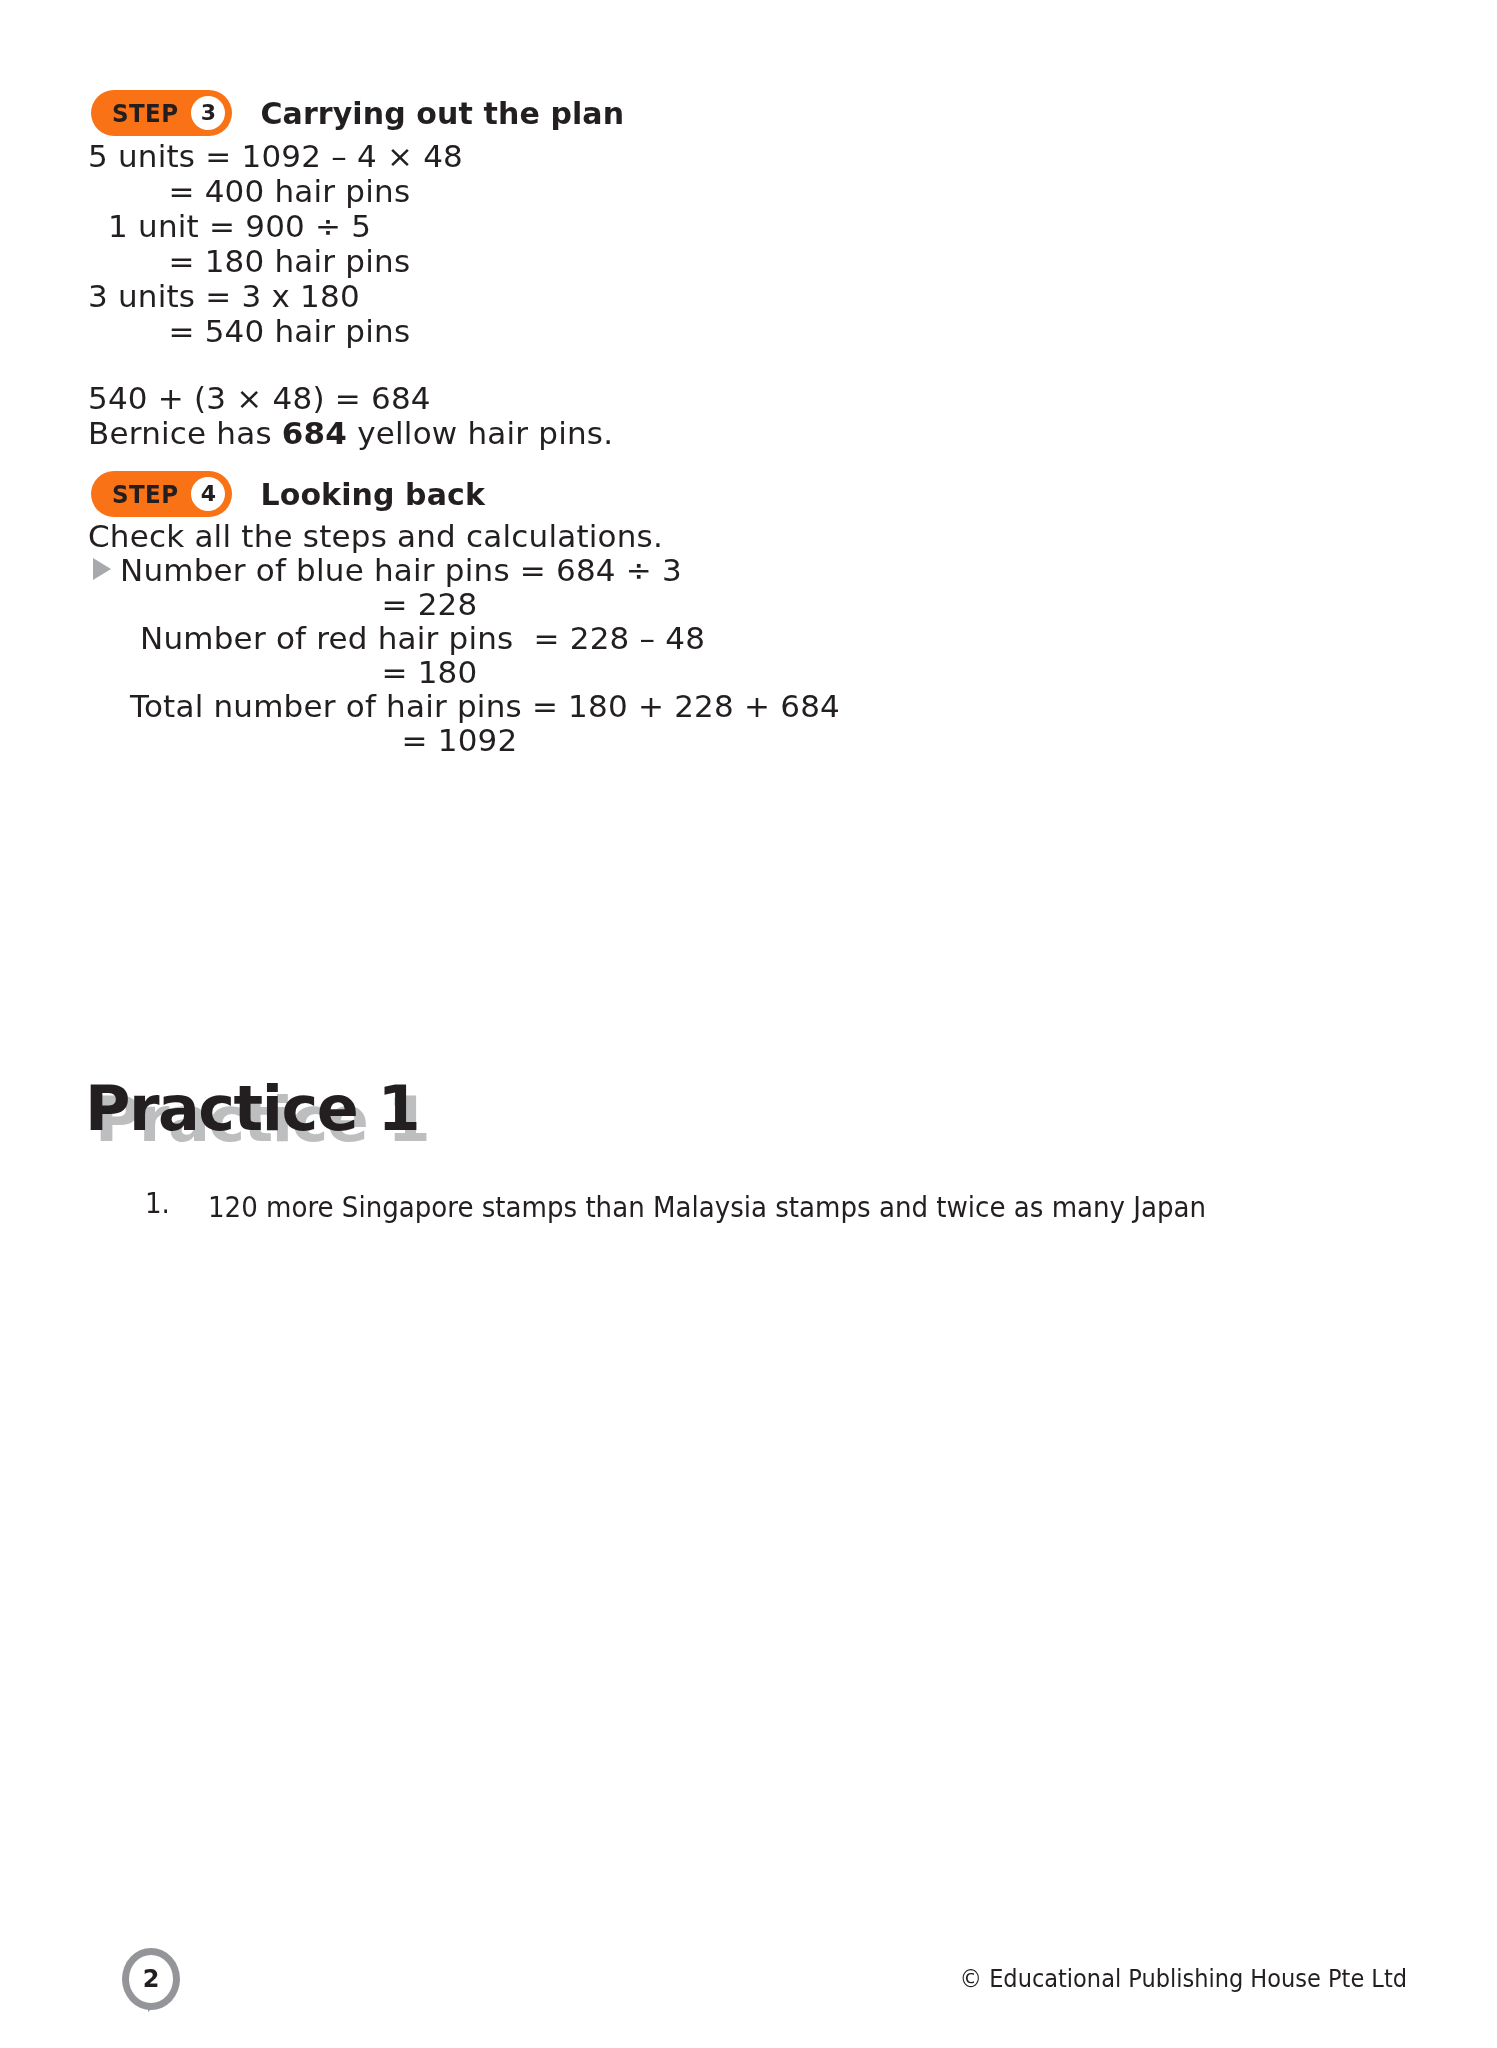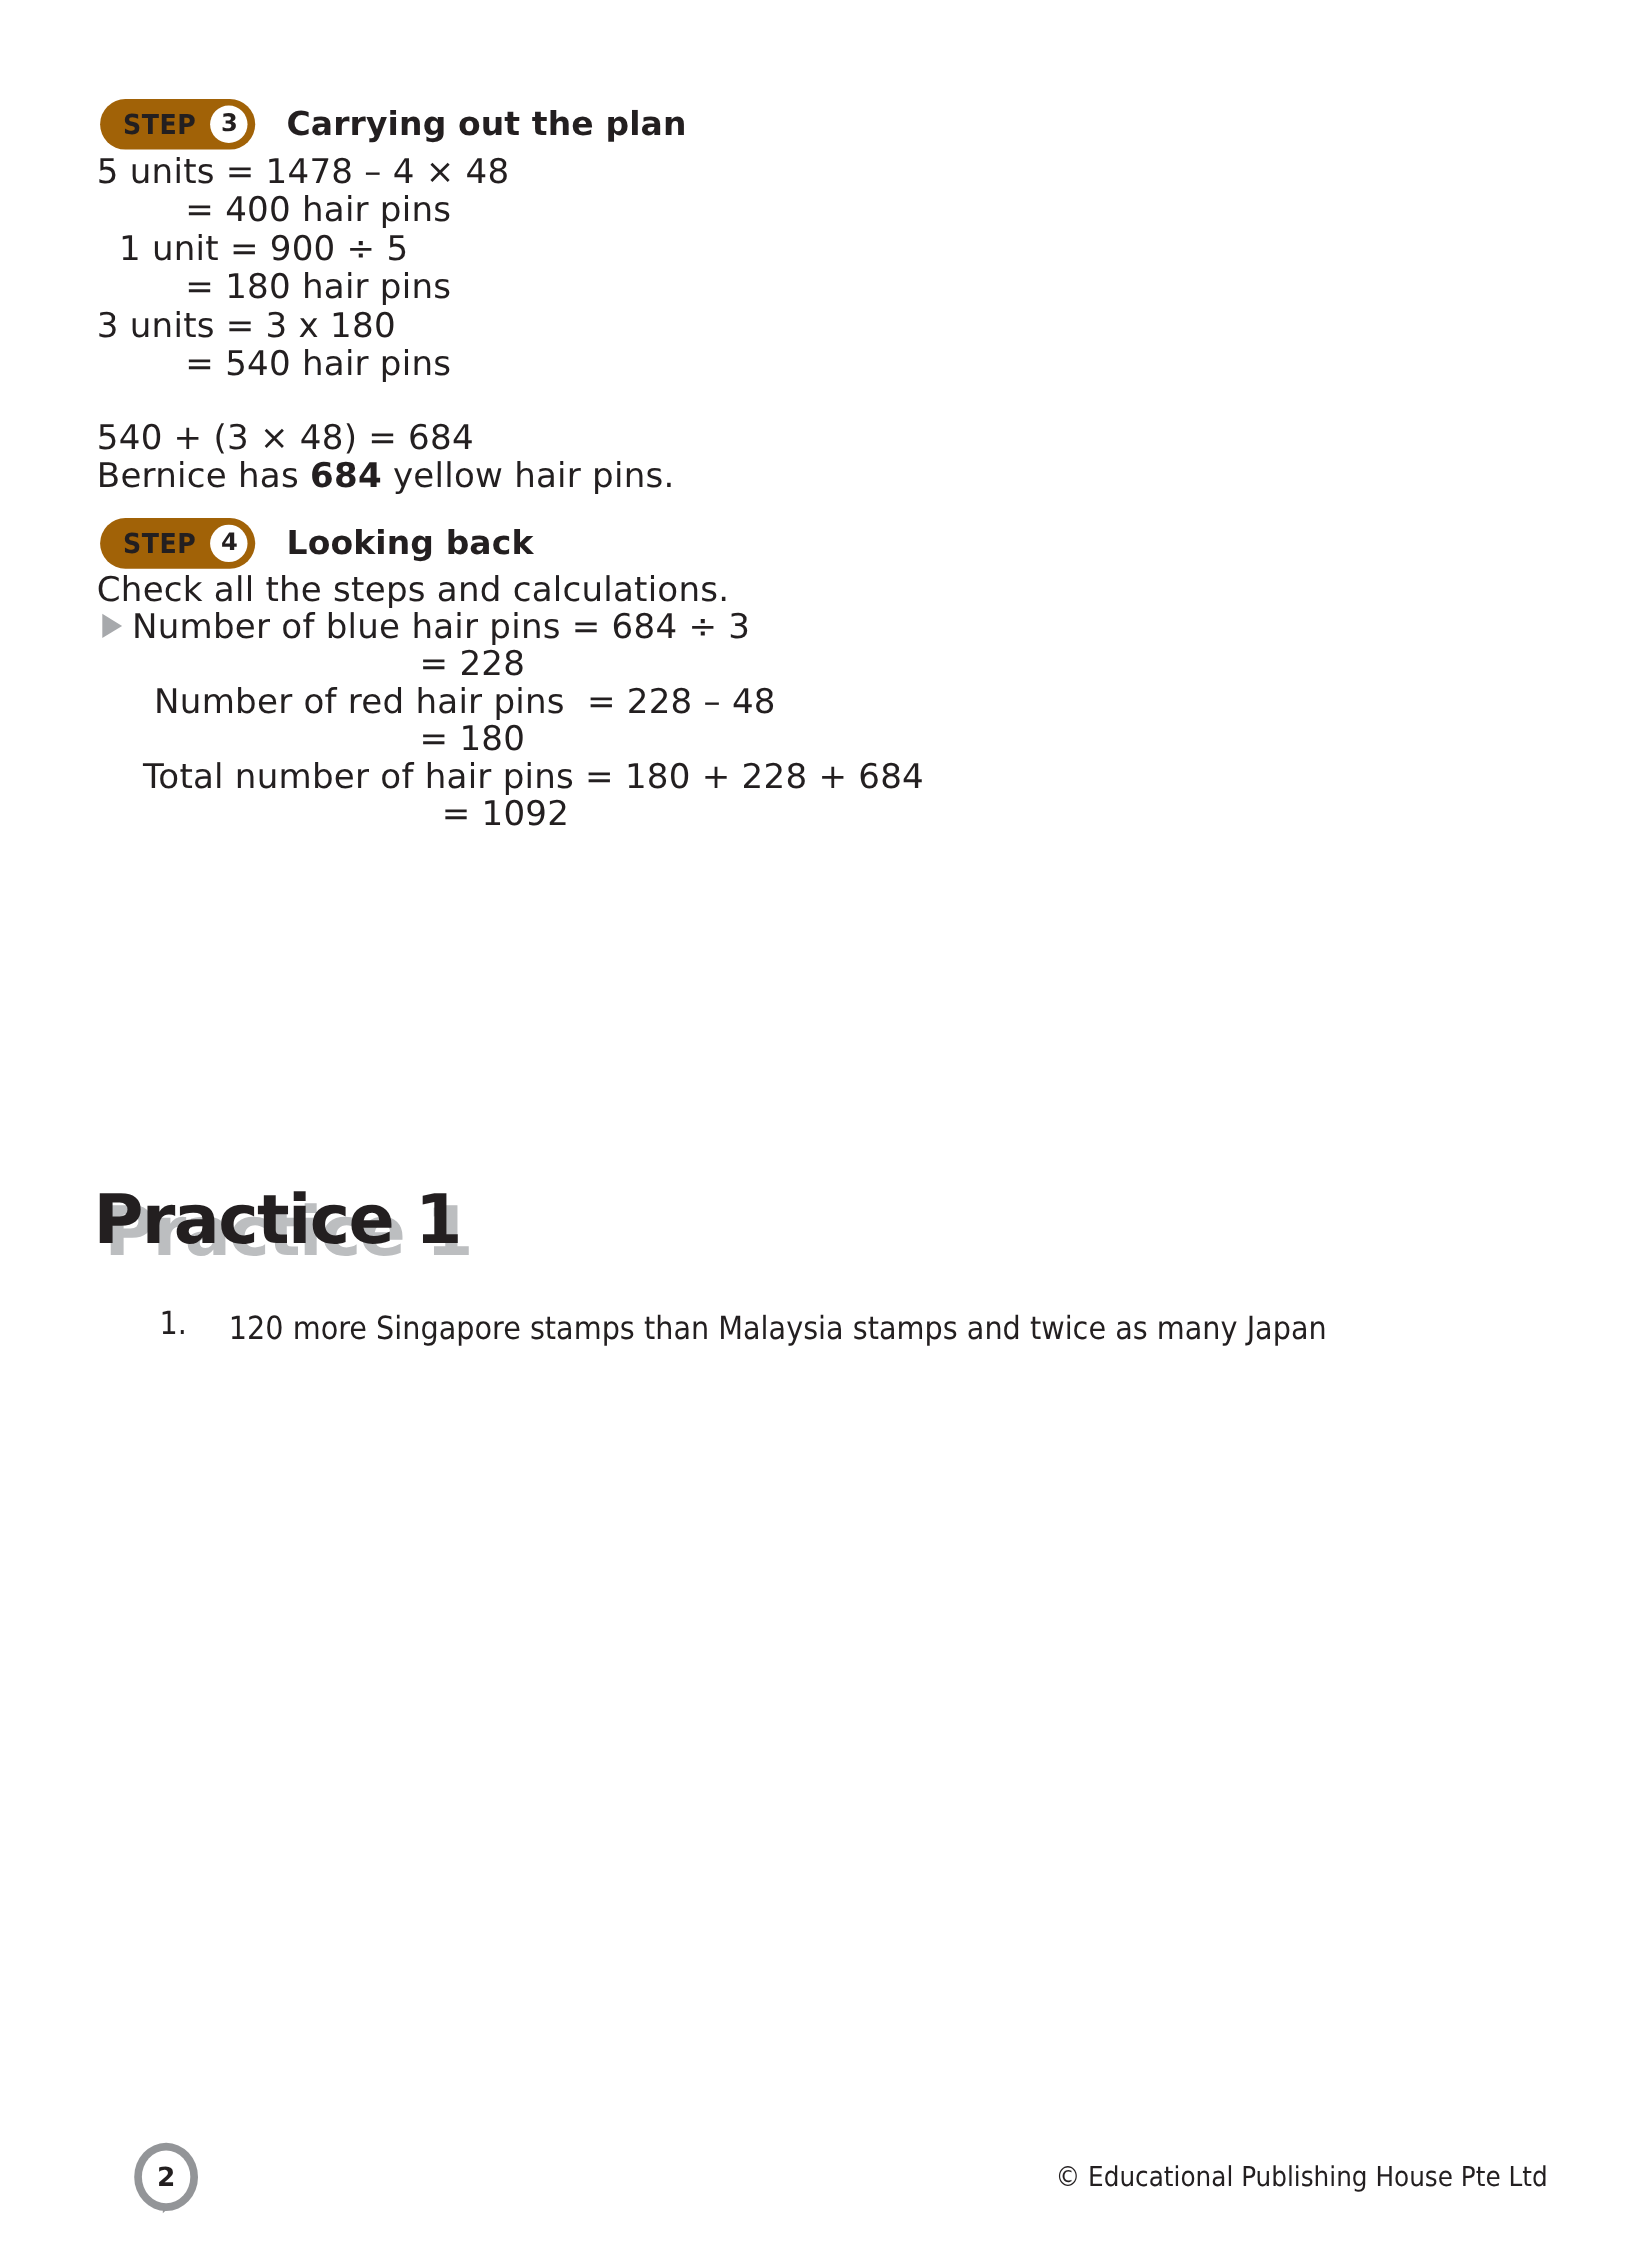--- a/index.html
+++ b/index.html
@@ -35,21 +35,21 @@
 
   
   .step-row {
     position: absolute;
     display: flex;
     align-items: center;
   }
   .step-badge {
     display: inline-flex;
     align-items: center;
-    background: #a16207;
+    background: #f97316;
     border-radius: 26px;
     height: 46px;
     padding: 0 7px 0 18px;
     box-sizing: border-box;
   }
   .step-badge-word {
     font-family: "DejaVu Sans", sans-serif;
     font-weight: 700;
     font-size: 25px;
     letter-spacing: 0.5px;
@@ -206,21 +206,21 @@
 <div class="page">
 
   <div class="step-row" style="left:91px; top:90px;">
     <span class="step-badge">
       <span class="step-badge-word">STEP</span>
       <span class="step-badge-num">3</span>
     </span>
     <span class="step-title">Carrying out the plan</span>
   </div>
 
-  <div class="mline hand" style="left:88px; top:141px;">5 units = 1478 – 4 × 48</div>
+  <div class="mline hand" style="left:88px; top:141px;">5 units = 1092 – 4 × 48</div>
   <div class="mline hand" style="left:88px; top:176px;">        = 400 hair pins</div>
   <div class="mline hand" style="left:88px; top:211px;">  1 unit = 900 ÷ 5</div>
   <div class="mline hand" style="left:88px; top:246px;">        = 180 hair pins</div>
   <div class="mline hand" style="left:88px; top:281px;">3 units = 3 x 180</div>
   <div class="mline hand" style="left:88px; top:316px;">        = 540 hair pins</div>
 
   <div class="mline hand" style="left:88px; top:383px;">540 + (3 × 48) = 684</div>
 
   <div class="mline hand" style="left:88px; top:418px;"><span>Bernice has </span><b>684</b><span> yellow hair pins.</span></div>
 

